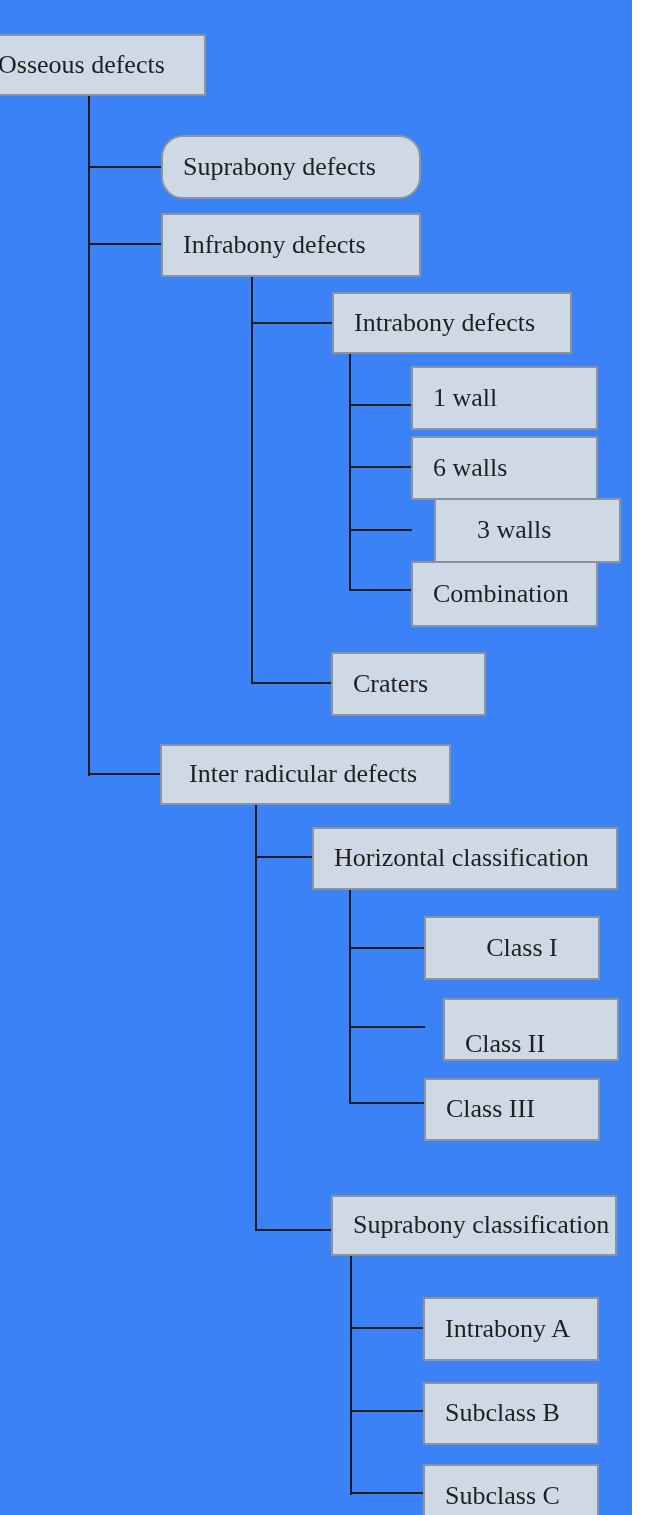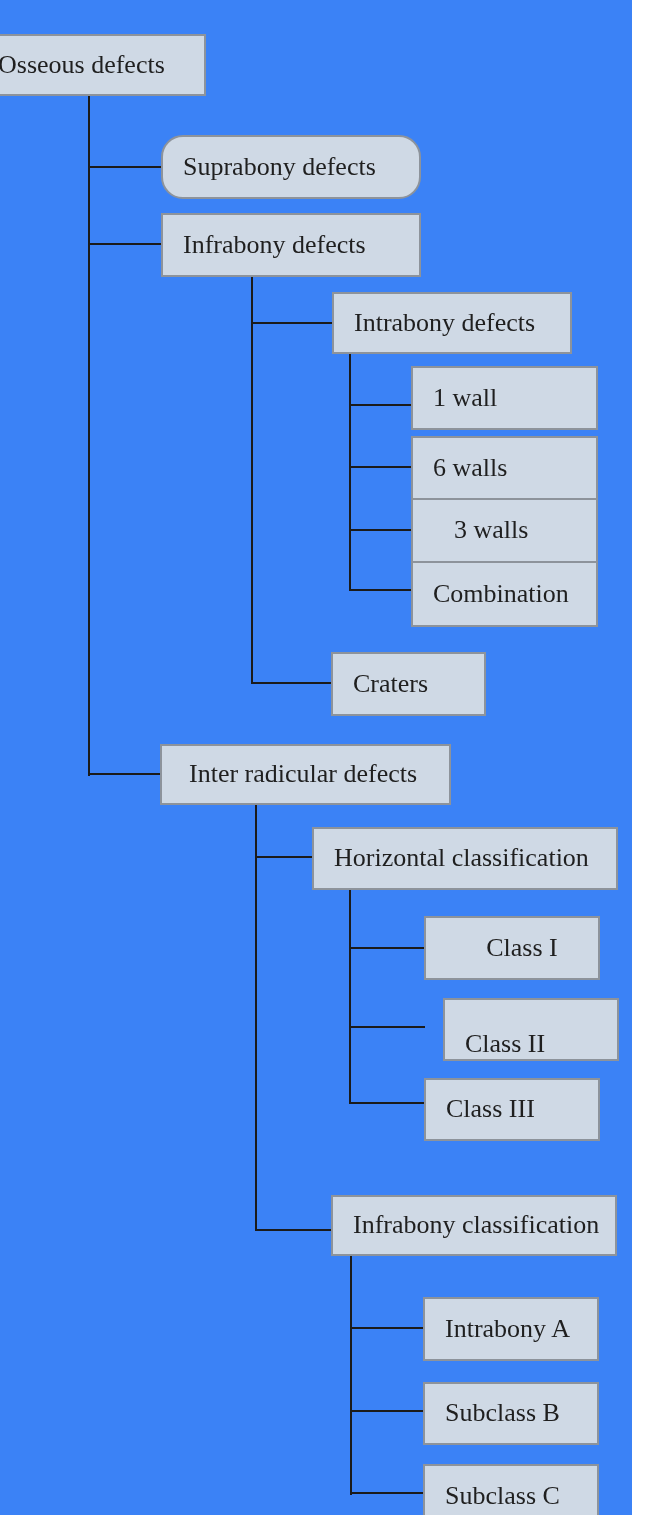--- a/index.html
+++ b/index.html
@@ -74,21 +74,21 @@
     </div>
     <div class="node" style="left: 161px; top: 213px; width: 260px; height: 64px;">
       <span class="node-label">Infrabony defects</span>
     </div>
     <div class="node" style="left: 411px; top: 366px; width: 187px; height: 64px;">
       <span class="node-label">1 wall</span>
     </div>
     <div class="node" style="left: 411px; top: 436px; width: 187px; height: 64px;">
       <span class="node-label">6 walls</span>
     </div>
-    <div class="node" style="left: 411px; top: 498px; width: 187px; height: 65px; padding-left: 41px;">
+    <div class="node" style="left: 434px; top: 498px; width: 187px; height: 65px; padding-left: 41px;">
       <span class="node-label">3 walls</span>
     </div>
     <div class="node" style="left: 411px; top: 561px; width: 187px; height: 66px;">
       <span class="node-label">Combination</span>
     </div>
     <div class="node" style="left: 331px; top: 652px; width: 155px; height: 64px;">
       <span class="node-label">Craters</span>
     </div>
     <div class="node" style="left: 160px; top: 744px; width: 291px; height: 61px; padding-left: 27px;">
       <span class="node-label">Inter radicular defects</span>
@@ -99,21 +99,21 @@
     <div class="node" style="left: 424px; top: 916px; width: 176px; height: 64px; justify-content: center;">
       <span class="node-label">Class I</span>
     </div>
     <div class="node" style="left: 443px; top: 998px; width: 176px; height: 63px; align-items: flex-end;">
       <span class="node-label">Class II</span>
     </div>
     <div class="node" style="left: 424px; top: 1078px; width: 176px; height: 63px;">
       <span class="node-label">Class III</span>
     </div>
     <div class="node" style="left: 331px; top: 1195px; width: 286px; height: 61px;">
-      <span class="node-label">Infrabony classification</span>
+      <span class="node-label">Suprabony classification</span>
     </div>
     <div class="node" style="left: 423px; top: 1297px; width: 176px; height: 64px;">
       <span class="node-label">Intrabony A</span>
     </div>
     <div class="node" style="left: 423px; top: 1382px; width: 176px; height: 63px;">
       <span class="node-label">Subclass B</span>
     </div>
     <div class="node" style="left: 423px; top: 1464px; width: 176px; height: 64px;">
       <span class="node-label">Subclass C</span>
     </div>

